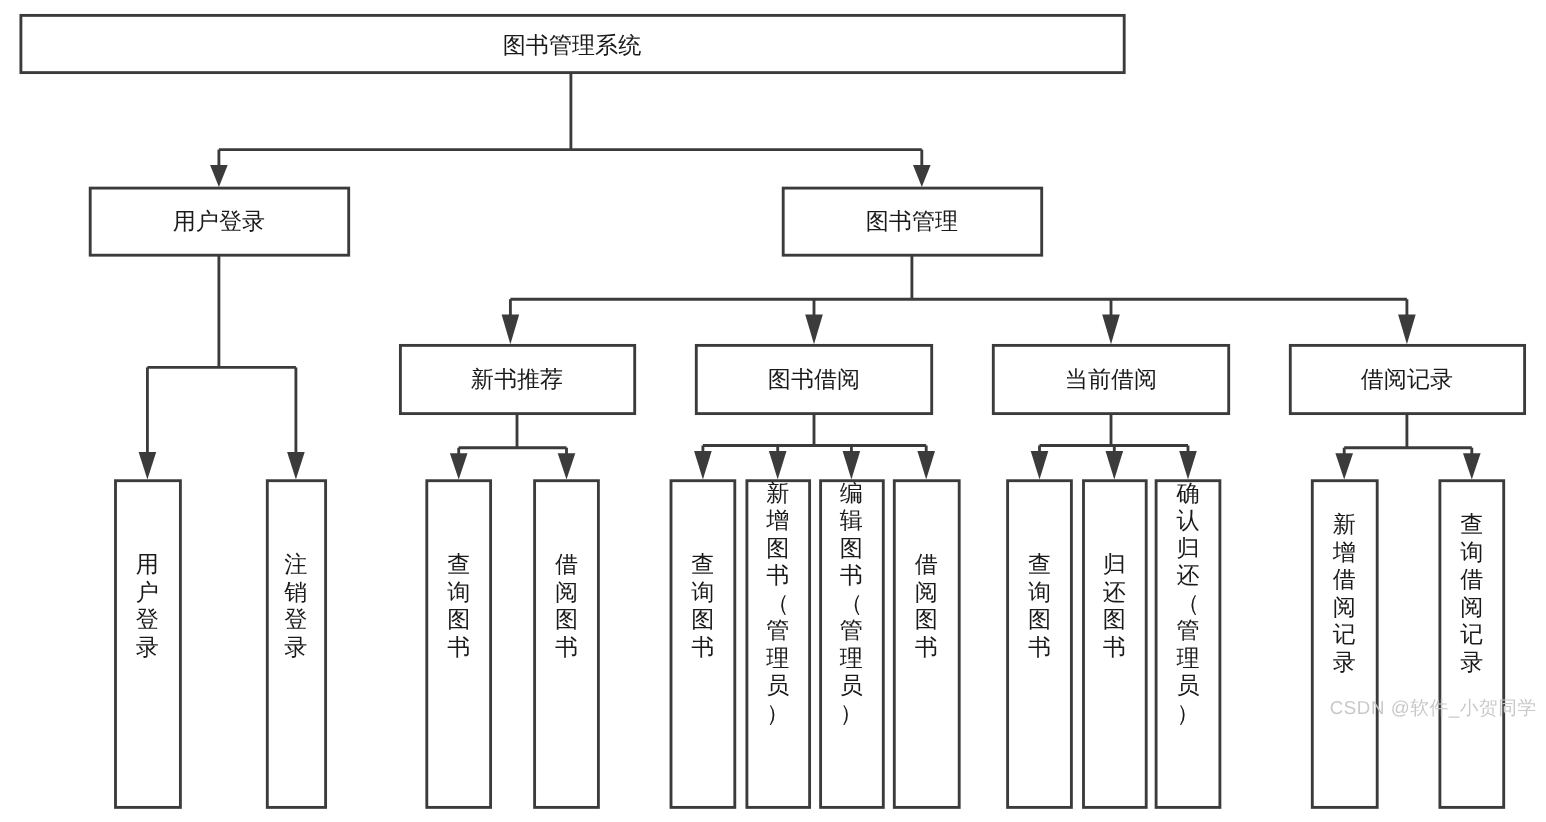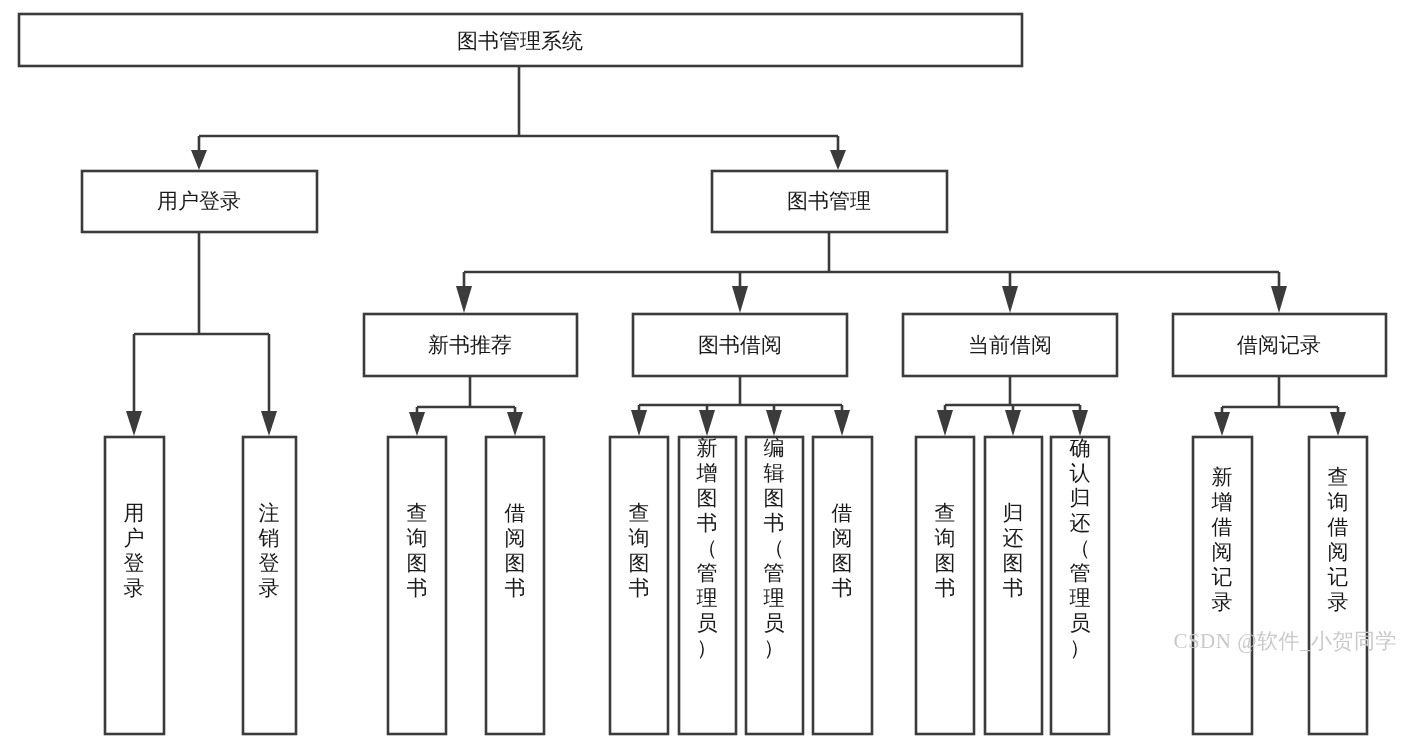--- a/index.html
+++ b/index.html
@@ -51,22 +51,22 @@
   .node-label-v {
     font-family: "DejaVu Sans", "Liberation Sans", sans-serif;
     font-size: 21px;
     fill: #1a1a1a;
     text-anchor: middle;
   }
   .watermark {
     position: absolute;
     right: 8px;
     bottom: 4px;
-    font-family: Liberation Serif, serif;
-    font-size: 21px;
+    font-family: Liberation Sans, sans-serif;
+    font-size: 17px;
     color: #c9c9c9;
     letter-spacing: 0.5px;
     white-space: nowrap;
     user-select: none;
   }
 </style>
 </head>
 <body>
 
 <div id="diagram-root">

